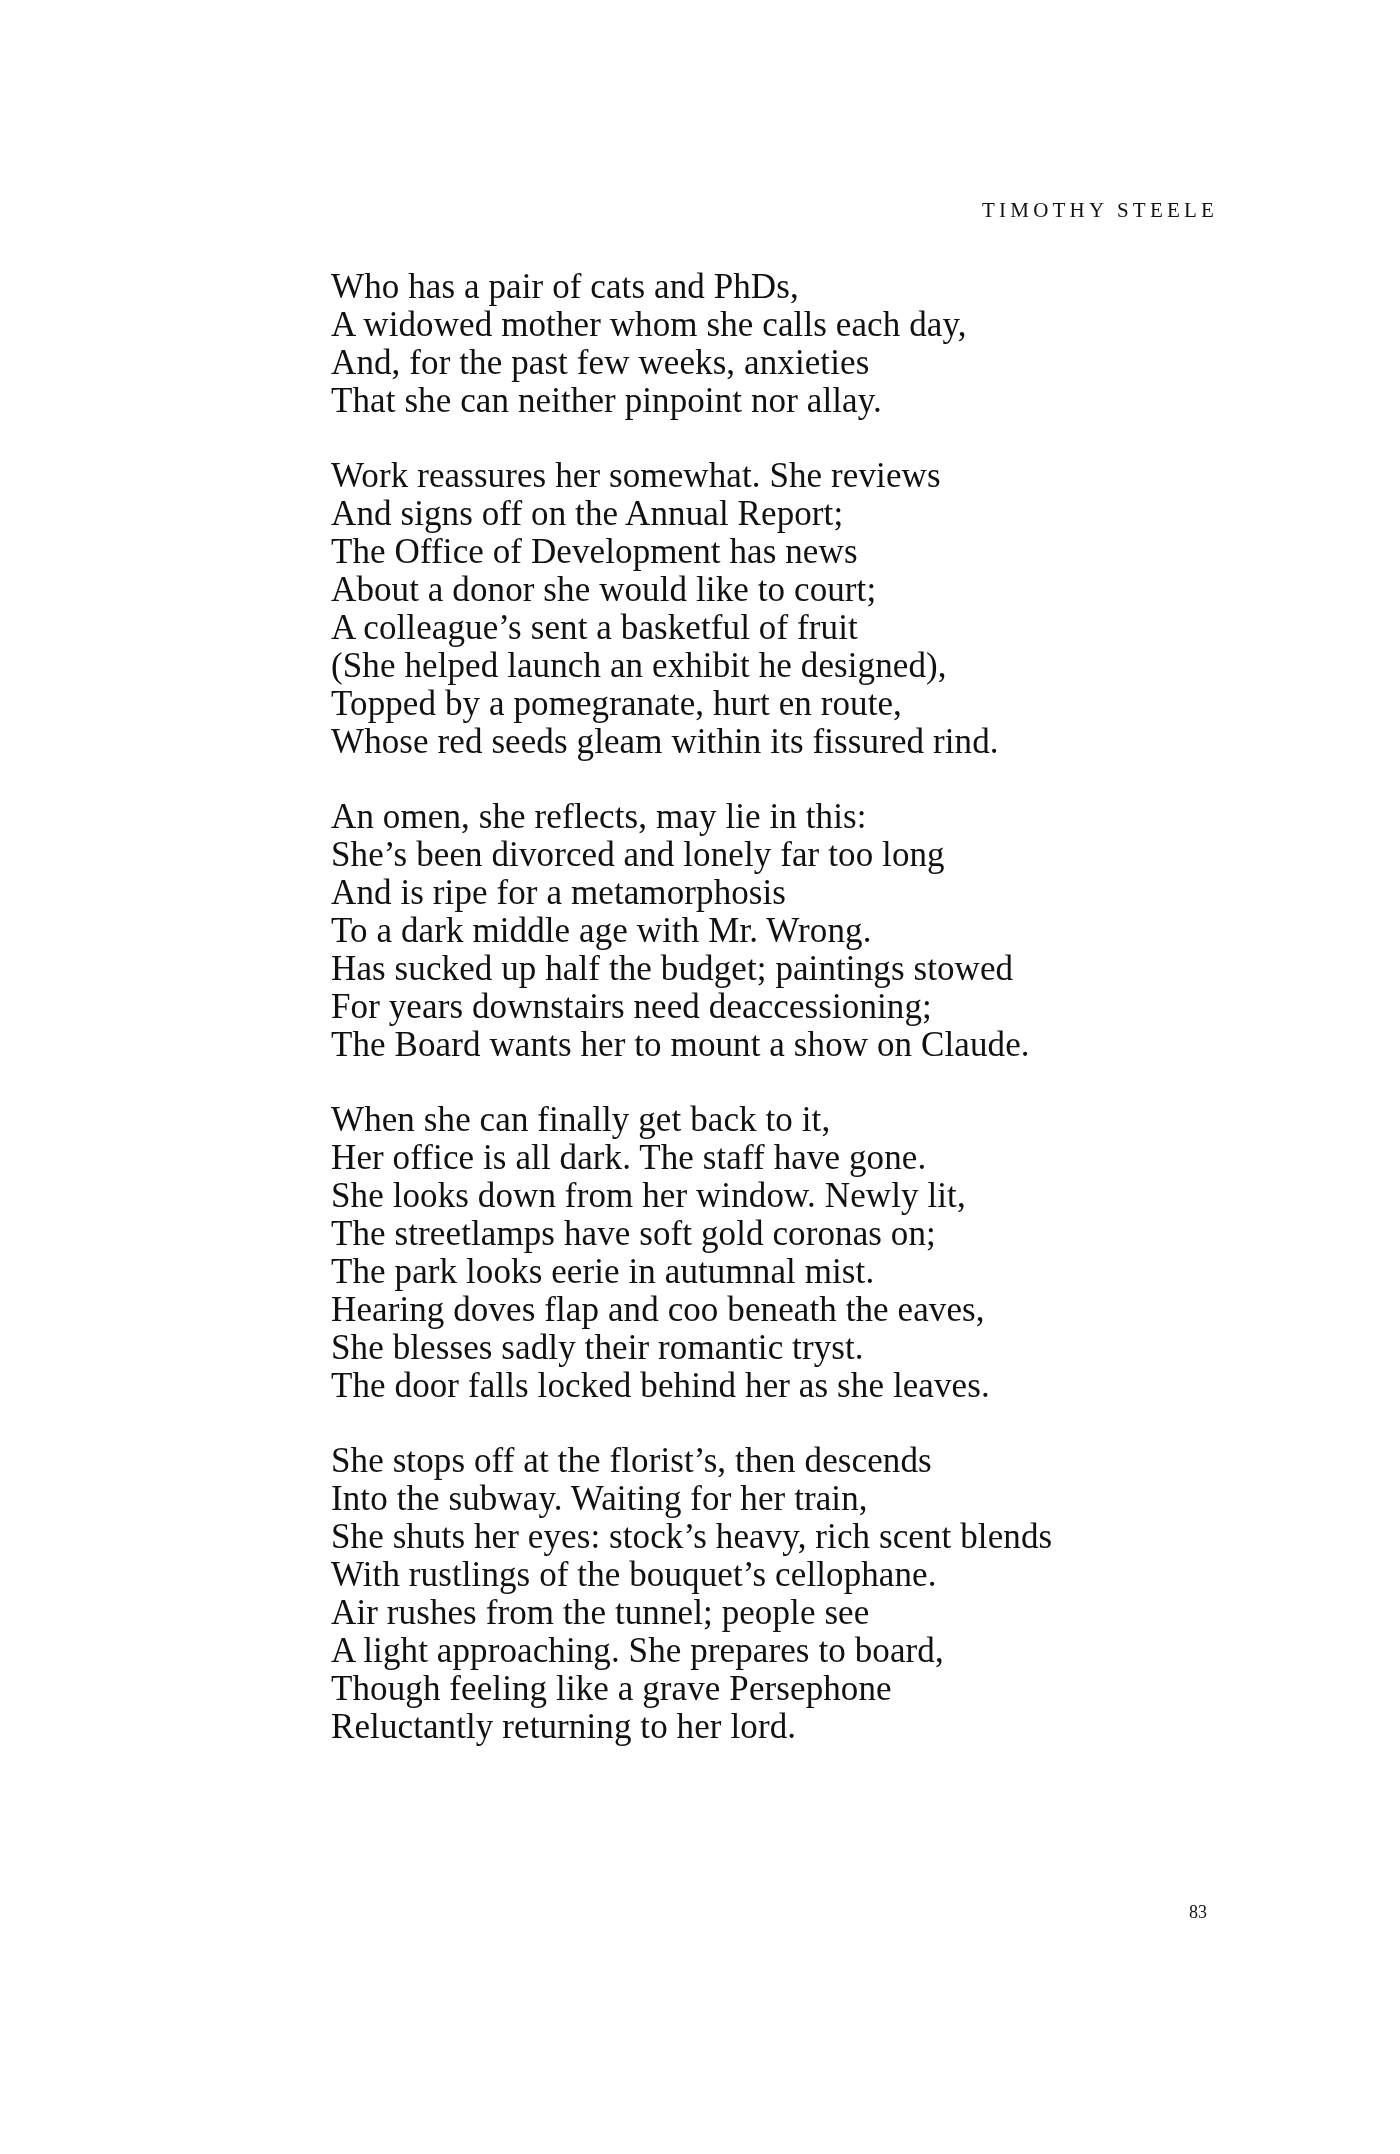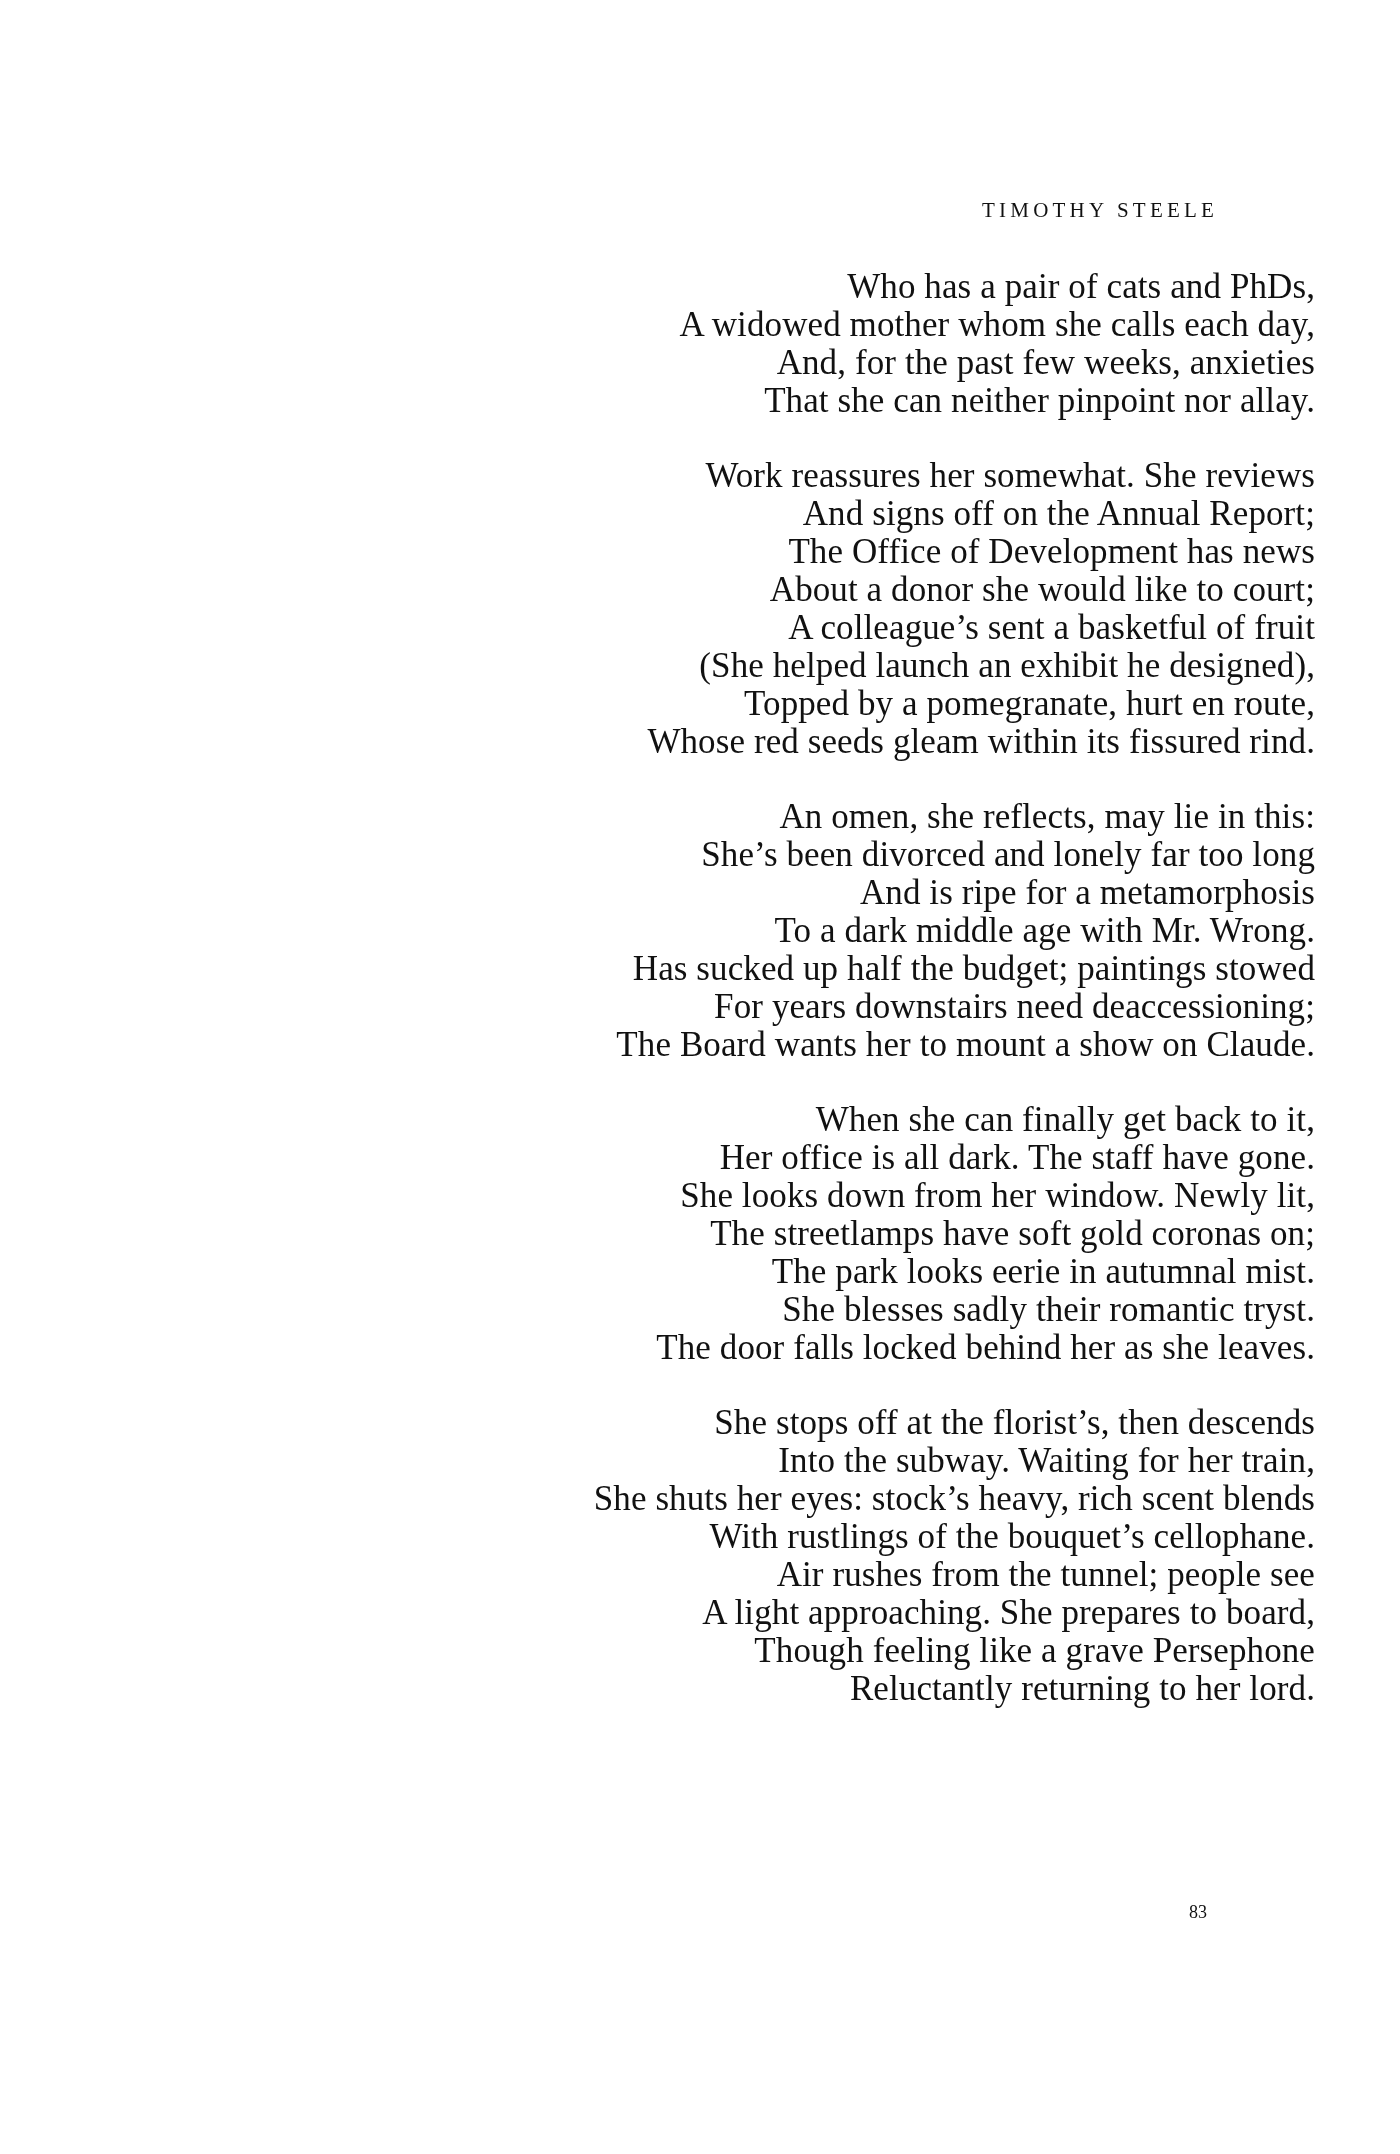--- a/index.html
+++ b/index.html
@@ -24,22 +24,21 @@
       text-transform: uppercase;
       white-space: nowrap;
     }
     .poem {
       position: absolute;
       left: 315px;
       top: 268px;
       width: 1000px;
     }
     .stanza {
-      margin: 0 0 37px 0;
-      text-align: right;
+      margin: 0 0 37px 16px;
     }
     .line {
       display: block;
       font-size: 35px;
       line-height: 38px;
       height: 38px;
       white-space: nowrap;
       letter-spacing: 0.1px;
     }
     .folio {
@@ -83,20 +82,21 @@
     <span class="line">For years downstairs need deaccessioning;</span>
     <span class="line">The Board wants her to mount a show on Claude.</span>
   </div>
 
   <div class="stanza">
     <span class="line">When she can finally get back to it,</span>
     <span class="line">Her office is all dark. The staff have gone.</span>
     <span class="line">She looks down from her window. Newly lit,</span>
     <span class="line">The streetlamps have soft gold coronas on;</span>
     <span class="line">The park looks eerie in autumnal mist.</span>
+    <span class="line">Hearing doves flap and coo beneath the eaves,</span>
     <span class="line">She blesses sadly their romantic tryst.</span>
     <span class="line">The door falls locked behind her as she leaves.</span>
   </div>
 
   <div class="stanza">
     <span class="line">She stops off at the florist’s, then descends</span>
     <span class="line">Into the subway. Waiting for her train,</span>
     <span class="line">She shuts her eyes: stock’s heavy, rich scent blends</span>
     <span class="line">With rustlings of the bouquet’s cellophane.</span>
     <span class="line">Air rushes from the tunnel; people see</span>

